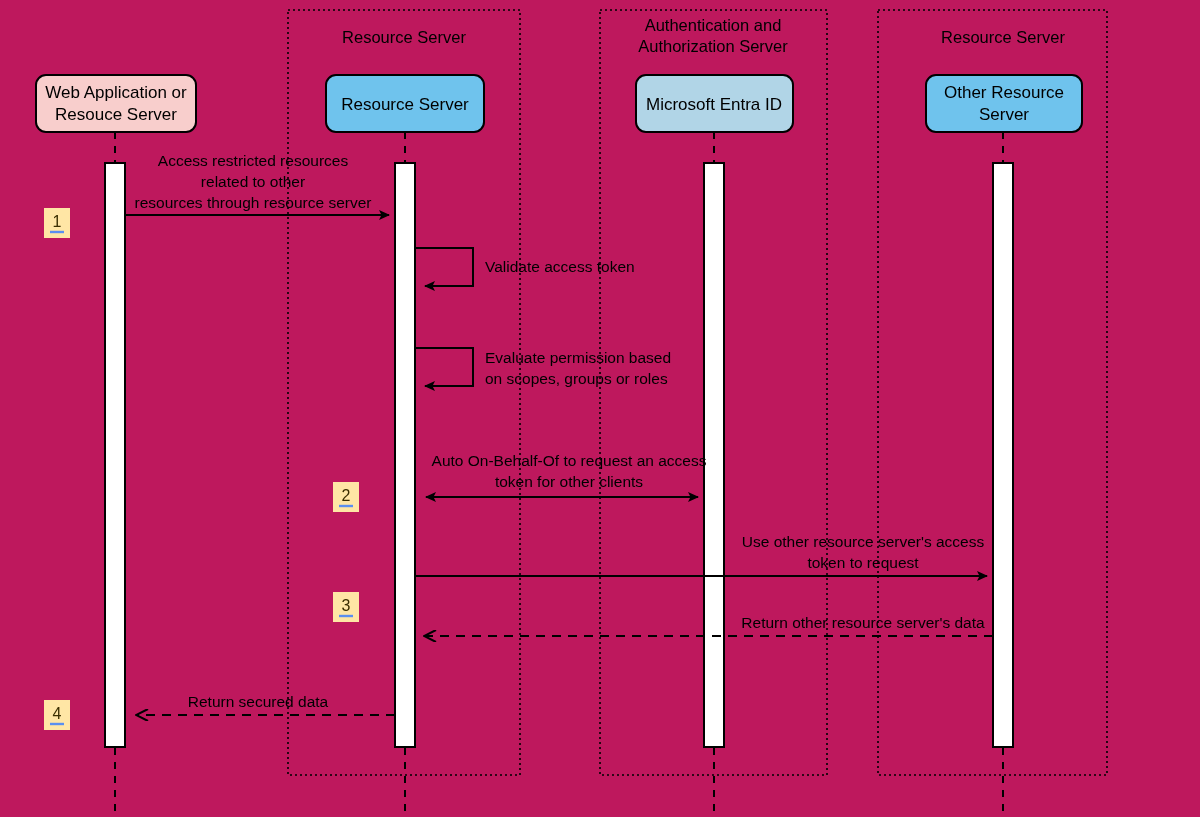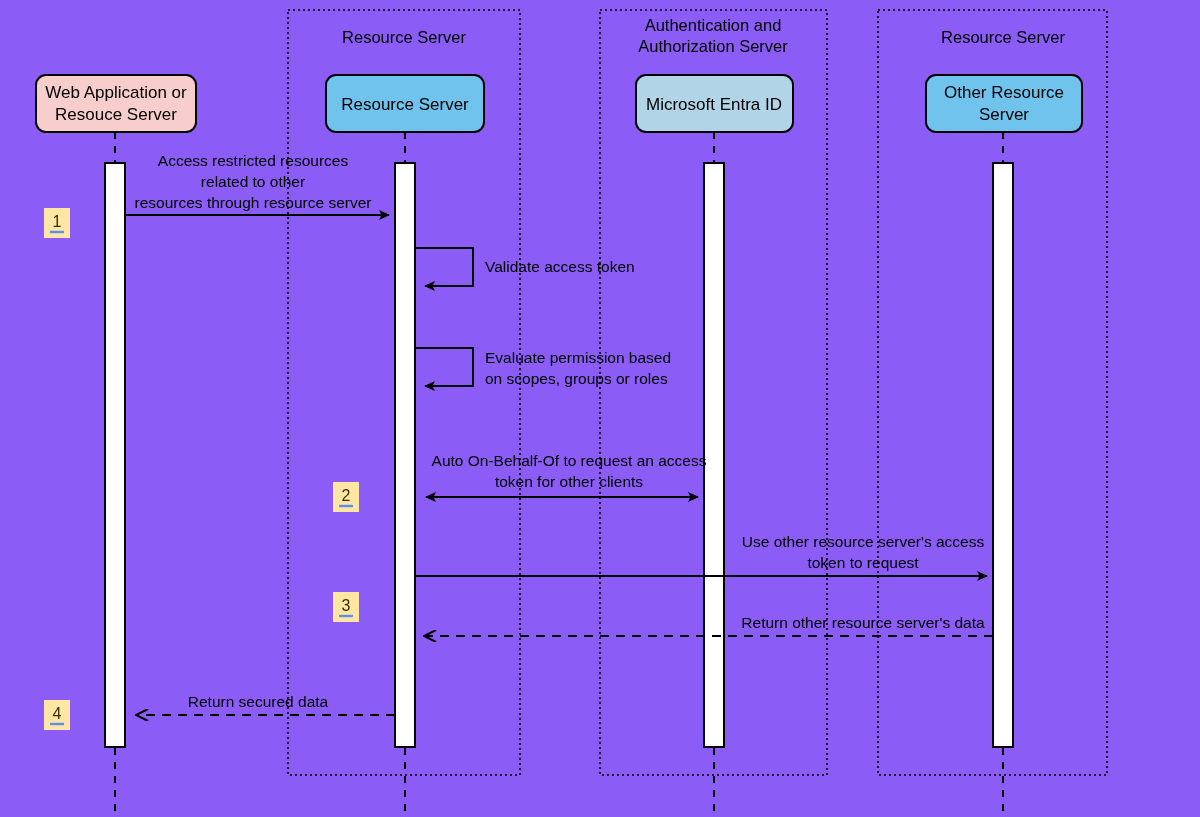--- a/index.html
+++ b/index.html
@@ -8,21 +8,21 @@
     padding: 0;
     background: #ffffff;
   }
   body {
     font-family: "Liberation Sans", sans-serif;
   }
   #canvas {
     position: relative;
     width: 1200px;
     height: 817px;
-    background: #8b5cf6;
+    background: #be185d;
     overflow: hidden;
   }
   svg#diagram {
     position: absolute;
     left: 0;
     top: 0;
     width: 1200px;
     height: 817px;
   }
   .grp-title {

